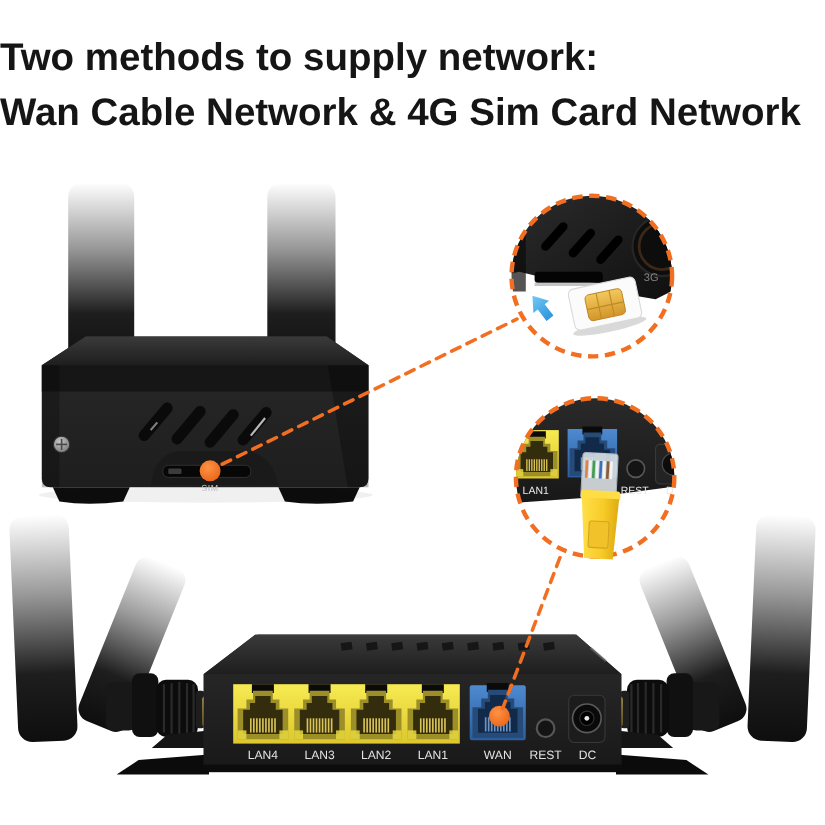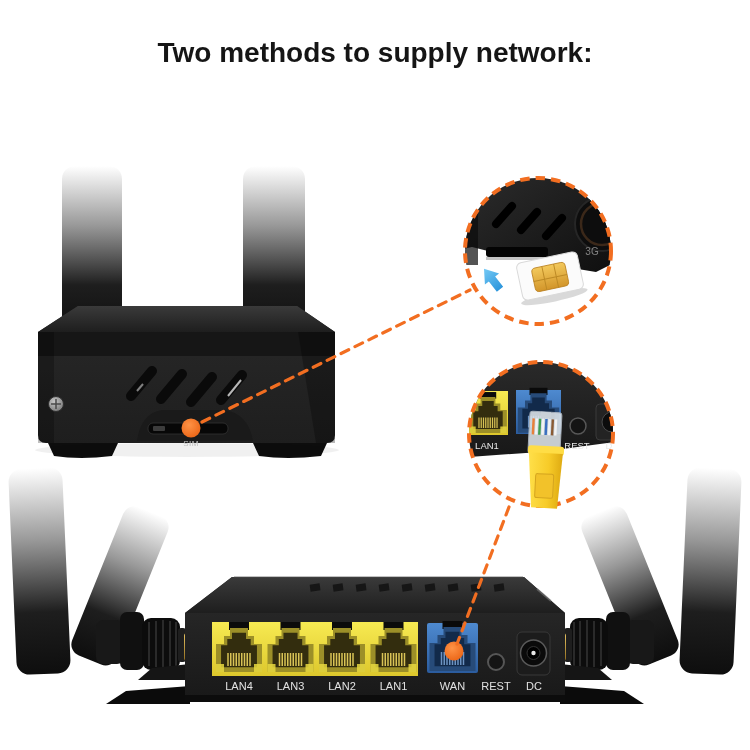--- a/index.html
+++ b/index.html
@@ -1,34 +1,35 @@
 <!DOCTYPE html>
 <html><head>
 <meta charset="utf-8">
 <style>
   html,body{margin:0;padding:0;background:#fff;}
   .canvas{position:relative;width:750px;height:750px;background:#ffffff;overflow:hidden;
           font-family:"Liberation Sans",sans-serif;}
-  .title{position:absolute;top:28px;left:0;right:0;text-align:center;
-         font-weight:bold;font-size:28px;line-height:50px;color:#151515;letter-spacing:0;}
+  .title{position:absolute;top:28px;left:0;right:0;
+         font-weight:bold;font-size:35px;line-height:50px;color:#151515;letter-spacing:0;}
   .title div{white-space:nowrap;}
   svg{position:absolute;left:0;top:0;}
   text{font-family:"Liberation Sans",sans-serif;}
   .portlabel{fill:#e2e2e2;font-size:11px;}
   .insetlabel{fill:#e8e8e8;font-size:9.5px;}
   .simlabel{fill:#c9c9c9;font-size:8px;letter-spacing:.5px;}
   .badge3g{fill:#828282;font-size:10px;}
 </style>
 </head>
 <body>
 
 <div class="canvas">
 
   <div class="title">
     <div>Two methods to supply network:</div>
+    <div>Wan Cable Network &amp; 4G Sim Card Network</div>
   </div>
 
   <svg width="750" height="750" viewBox="0 0 750 750">
     <defs>
       <linearGradient id="antFade" x1="0" y1="0" x2="0" y2="1">
         <stop offset="0" stop-color="#1b1b1b" stop-opacity="0"></stop>
         <stop offset="0.35" stop-color="#1b1b1b" stop-opacity="0.45"></stop>
         <stop offset="0.7" stop-color="#121212" stop-opacity="0.95"></stop>
         <stop offset="1" stop-color="#0e0e0e" stop-opacity="1"></stop>
       </linearGradient>

